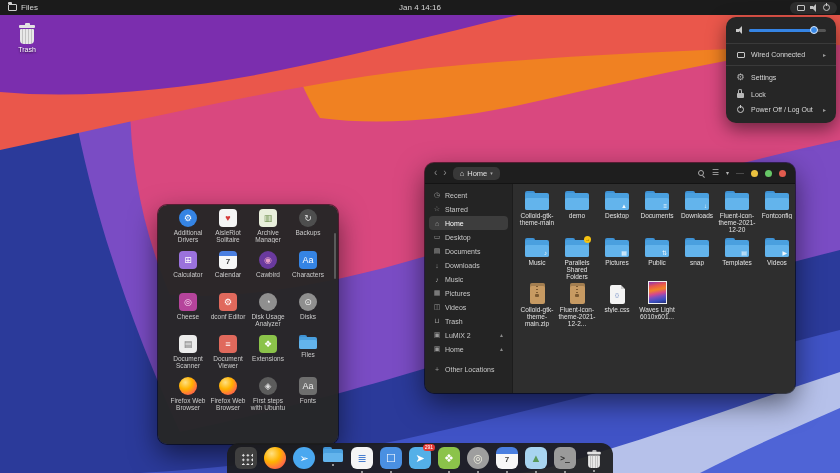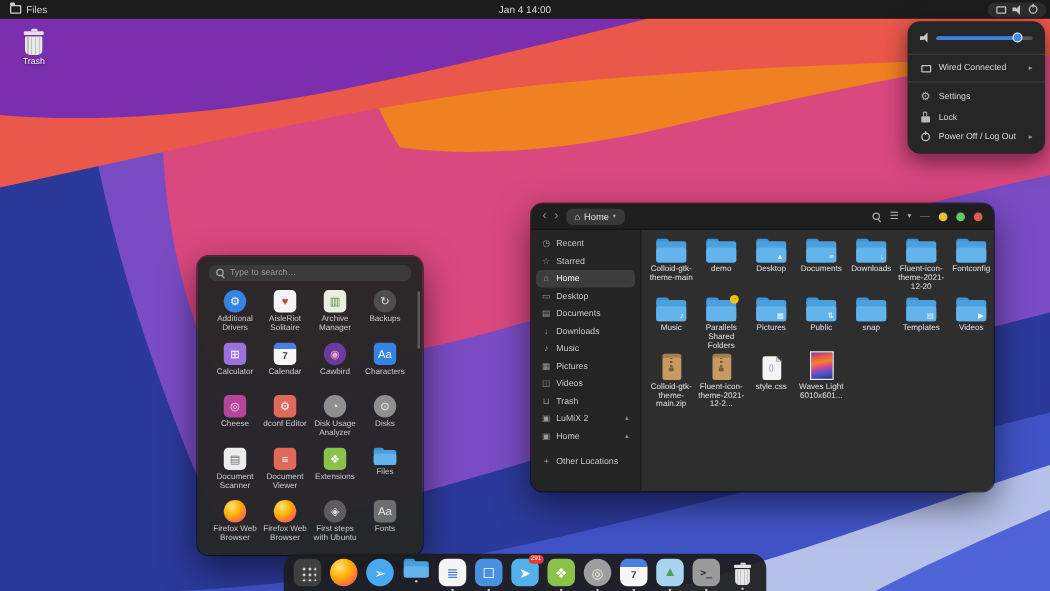--- a/index.html
+++ b/index.html
@@ -143,21 +143,21 @@
   <path d="M840,40 C720,60 620,82 520,105 C450,120 380,126 320,118 C290,70 285,30 290,0 L840,0 Z" fill="#f08122"></path>
   <path d="M0,150 C150,118 300,82 430,68 C560,55 700,50 840,45 L840,0 L0,0 Z" fill="#ea574b"></path>
   <path d="M0,92 C90,100 200,88 300,66 C390,47 480,24 580,0 L0,0 Z" fill="#7b2eae"></path>
 </svg>
 
 <div id="topbar">
   <div class="left">
     <span class="mini-folder"></span>
     <span>Files</span>
   </div>
-  <div class="clock">Jan 4 14:00</div>
+  <div class="clock">Jan 4 14:16</div>
   <div class="tray">
     <span class="monitor"></span>
     <span class="speaker"></span>
     <span class="power"></span>
   </div>
 </div>
 
 <div id="desktop-trash">
   <div class="trash-icon">
       <div class="lid"></div>
@@ -198,24 +198,20 @@
   <div class="menu-row">
     <span class="mi">
         <span class="power"></span>
       </span>
     <span>Power Off / Log Out</span>
     <span class="arrow">▸</span>
   </div>
 </div>
 
 <div id="app-grid" class="window">
-  <div class="searchbar">
-    <span class="mag"></span>
-    <input type="text" placeholder="Type to search…" style="">
-  </div>
   <div class="grid" id="app-grid-items">
       <div class="app-item">
         <div class="ic ic-app circle" style="background: rgb(53, 132, 228); color: rgb(255, 255, 255);">
           <span>⚙</span>
         </div>
         <div class="lbl">Additional Drivers</div>
       </div>
       <div class="app-item">
         <div class="ic ic-app square" style="background: rgb(245, 245, 245); color: rgb(212, 58, 58);">
           <span>♥</span>

